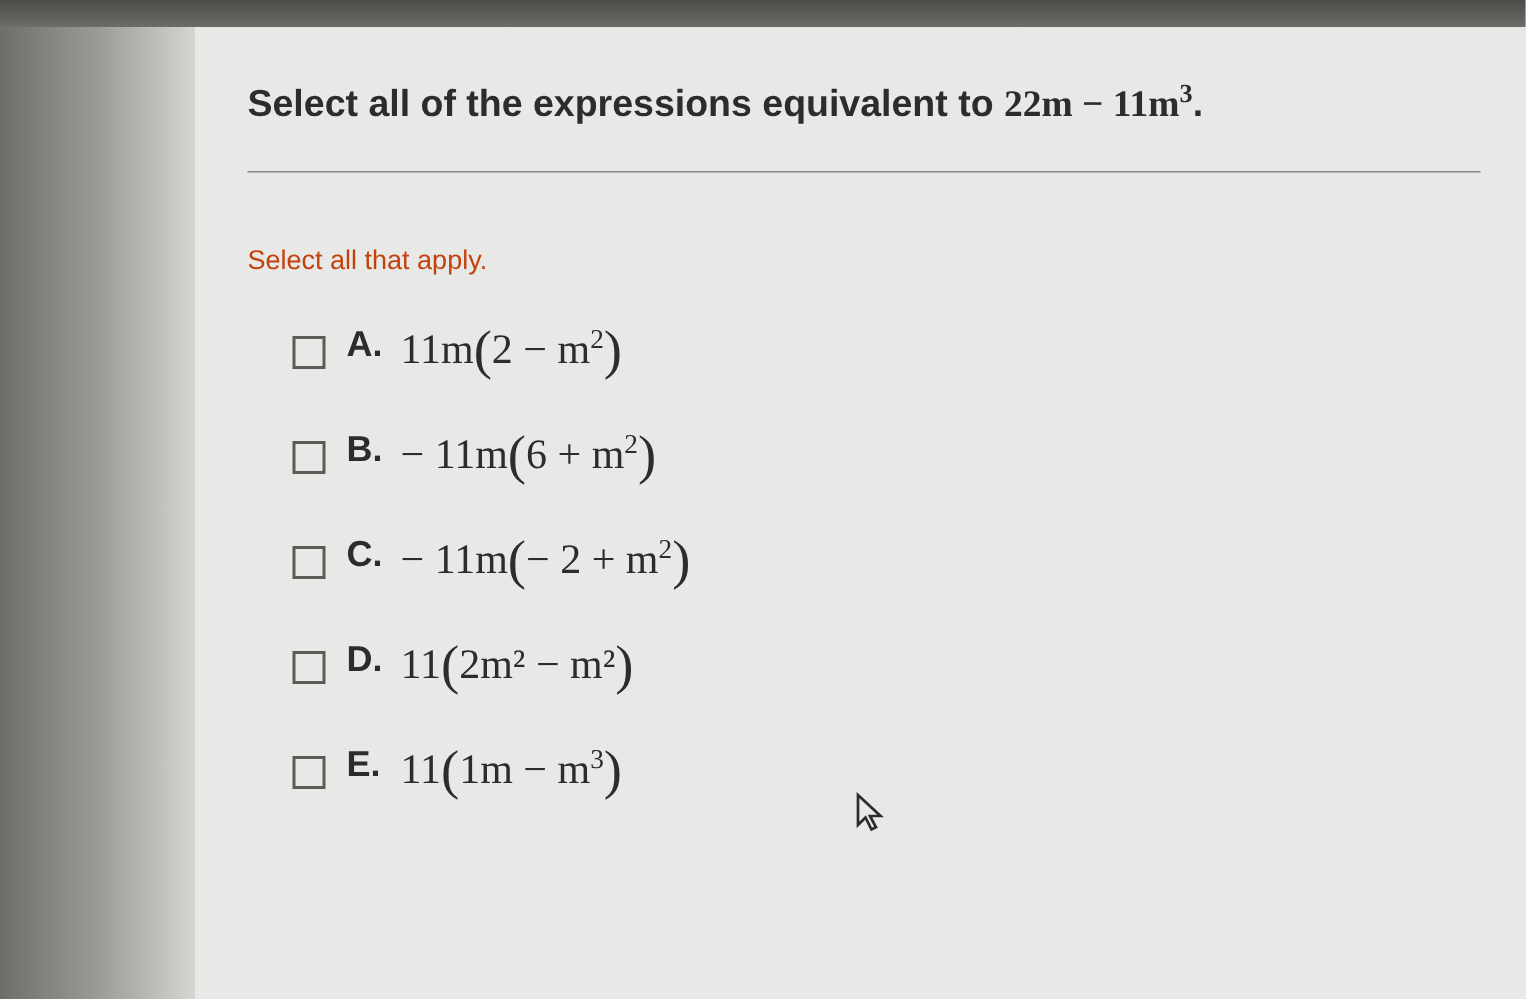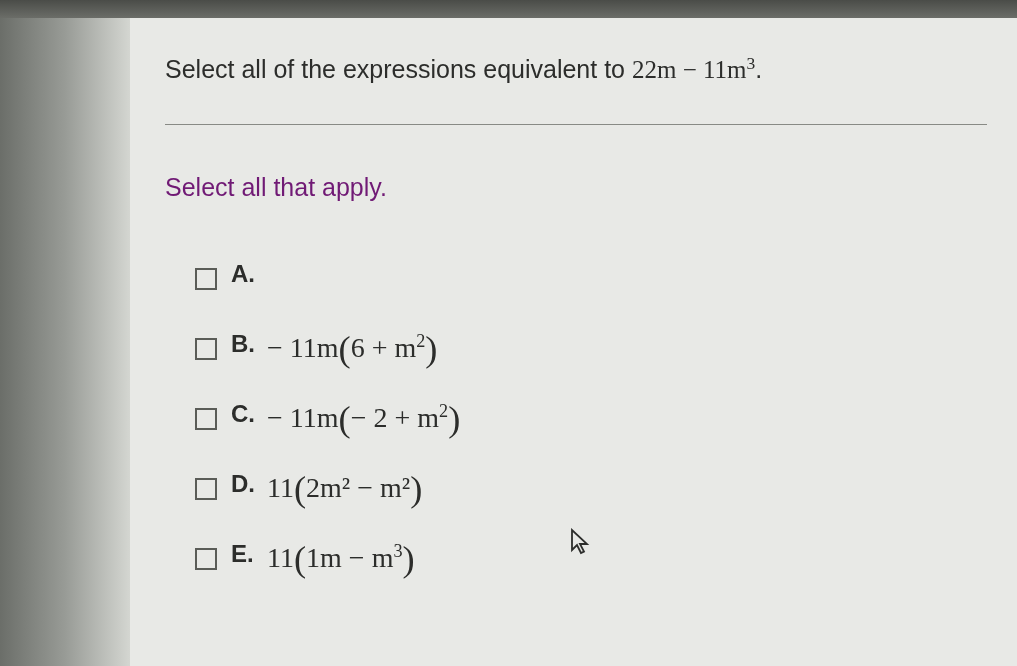--- a/index.html
+++ b/index.html
@@ -33,40 +33,40 @@
     }
     .content {
       position: absolute;
       left: 165px;
       top: 55px;
       right: 30px;
     }
     .question-text {
       font-size: 25px;
       color: #2c2d2b;
-      font-weight: 400;
-      margin-bottom: 40px;
+      font-weight: 700;
+      margin-bottom: 30px;
     }
     .question-text .math {
       font-family: 'Times New Roman', serif;
     }
     .question-text sup {
       font-size: 0.7em;
       vertical-align: super;
       line-height: 0;
     }
     .divider {
       border: none;
       border-top: 1px solid #888a85;
       margin-bottom: 48px;
     }
     .instruction-text {
-      font-size: 25px;
-      color: #701a75;
-      margin-bottom: 52px;
+      font-size: 18px;
+      color: #c2410c;
+      margin-bottom: 26px;
     }
     .options {
       margin-left: 30px;
     }
     .option-row {
       display: flex;
       align-items: center;
       margin-bottom: 22px;
       min-height: 48px;
     }
@@ -128,20 +128,23 @@
 
   <hr class="divider">
 
   <div class="instruction-text">Select all that apply.</div>
 
   <div class="options">
 
     <div class="option-row">
       <div class="checkbox"></div>
       <div class="option-label">A.</div>
+      <div class="option-expression">
+        <span>11m</span><span class="paren-tall">(</span><span>2 − m</span><sup>2</sup><span class="paren-tall">)</span>
+      </div>
     </div>
 
     <div class="option-row">
       <div class="checkbox"></div>
       <div class="option-label">B.</div>
       <div class="option-expression">
         <span>− 11m</span><span class="paren-tall">(</span><span>6 + m</span><sup>2</sup><span class="paren-tall">)</span>
       </div>
     </div>
 

